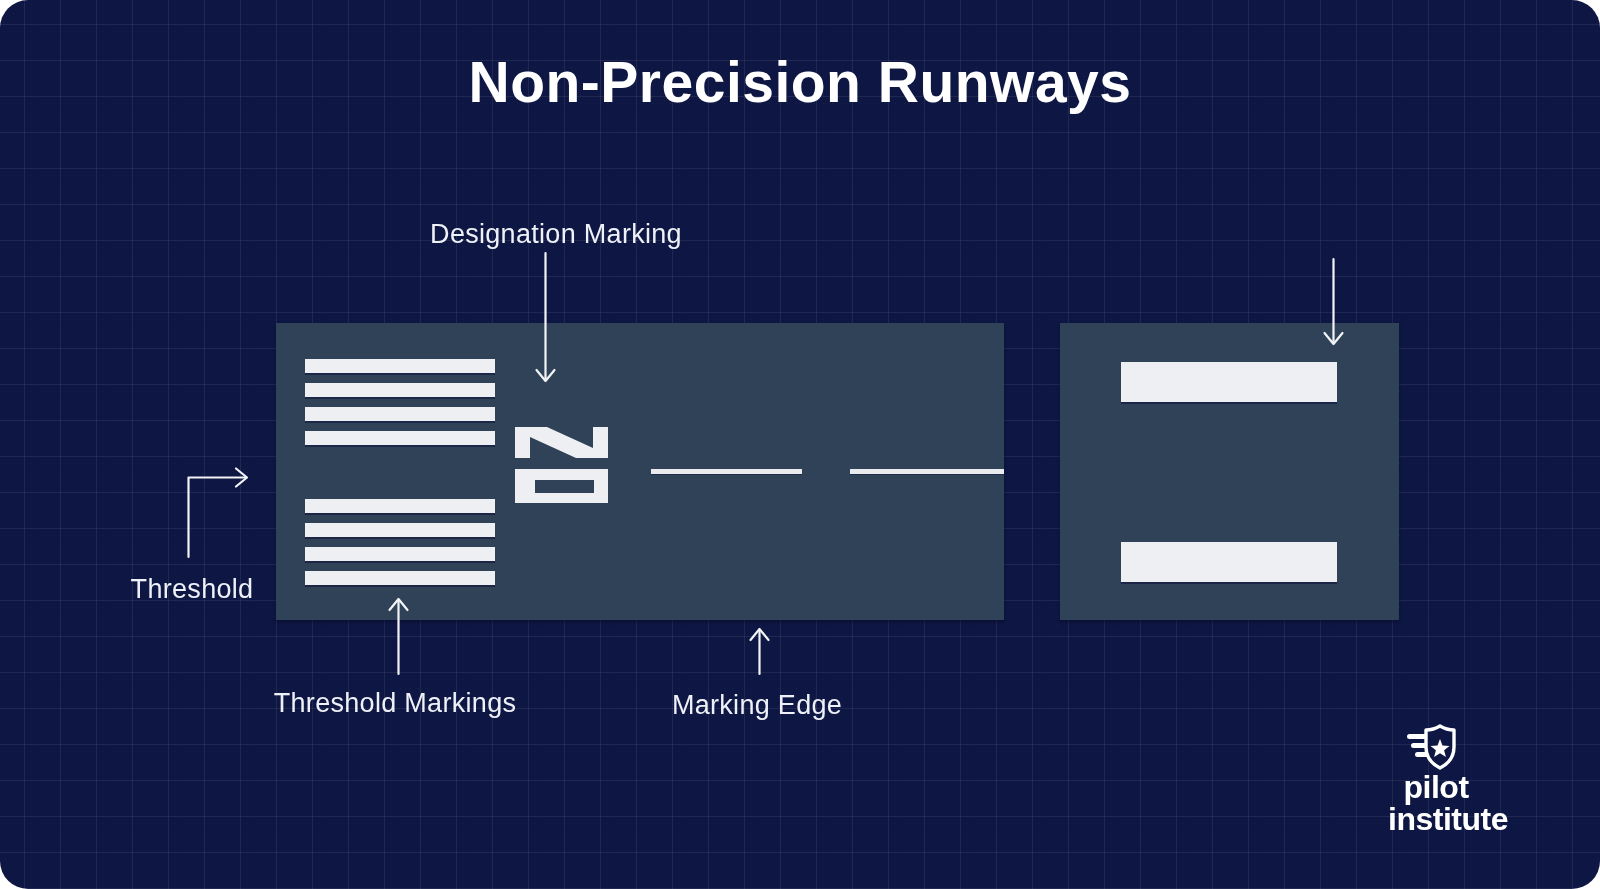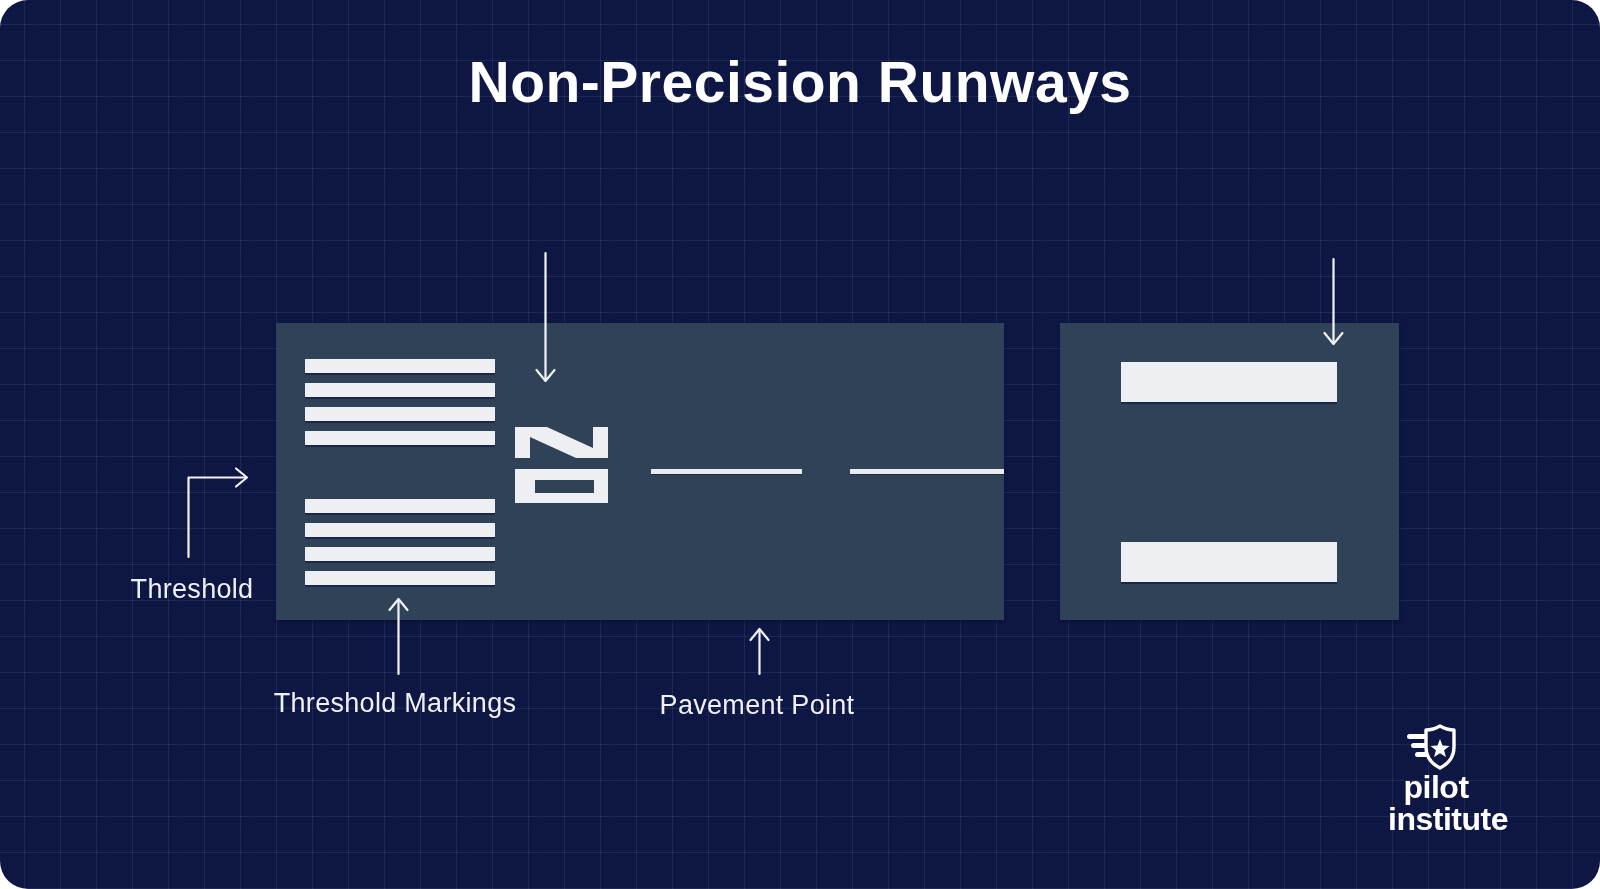--- a/index.html
+++ b/index.html
@@ -76,23 +76,24 @@
 
       <div class="dash d1"></div>
       <div class="dash d2"></div>
     </div>
 
     <div class="pavement aim">
       <div class="aim-bar b1"></div>
       <div class="aim-bar b2"></div>
     </div>
 
+    <div class="diagram-label lbl-designation">Designation Marking</div>
     <div class="diagram-label lbl-threshold">Threshold</div>
     <div class="diagram-label lbl-threshold-markings">Threshold Markings</div>
-    <div class="diagram-label lbl-pavement-edge">Pavement Point</div>
+    <div class="diagram-label lbl-pavement-edge">Marking Edge</div>
 
     <svg class="arrows" width="1600" height="889" viewBox="0 0 1600 889">
       <g stroke="#f2f4f8" stroke-width="2.2" fill="none" stroke-linecap="round" stroke-linejoin="round">
         <g>
           <line x1="545.5" y1="253" x2="545.5" y2="379"></line>
           <polyline points="536.5,370 545.5,381 554.5,370"></polyline>
         </g>
         <g>
           <line x1="1333.5" y1="259" x2="1333.5" y2="342"></line>
           <polyline points="1324.5,333 1333.5,344 1342.5,333"></polyline>

